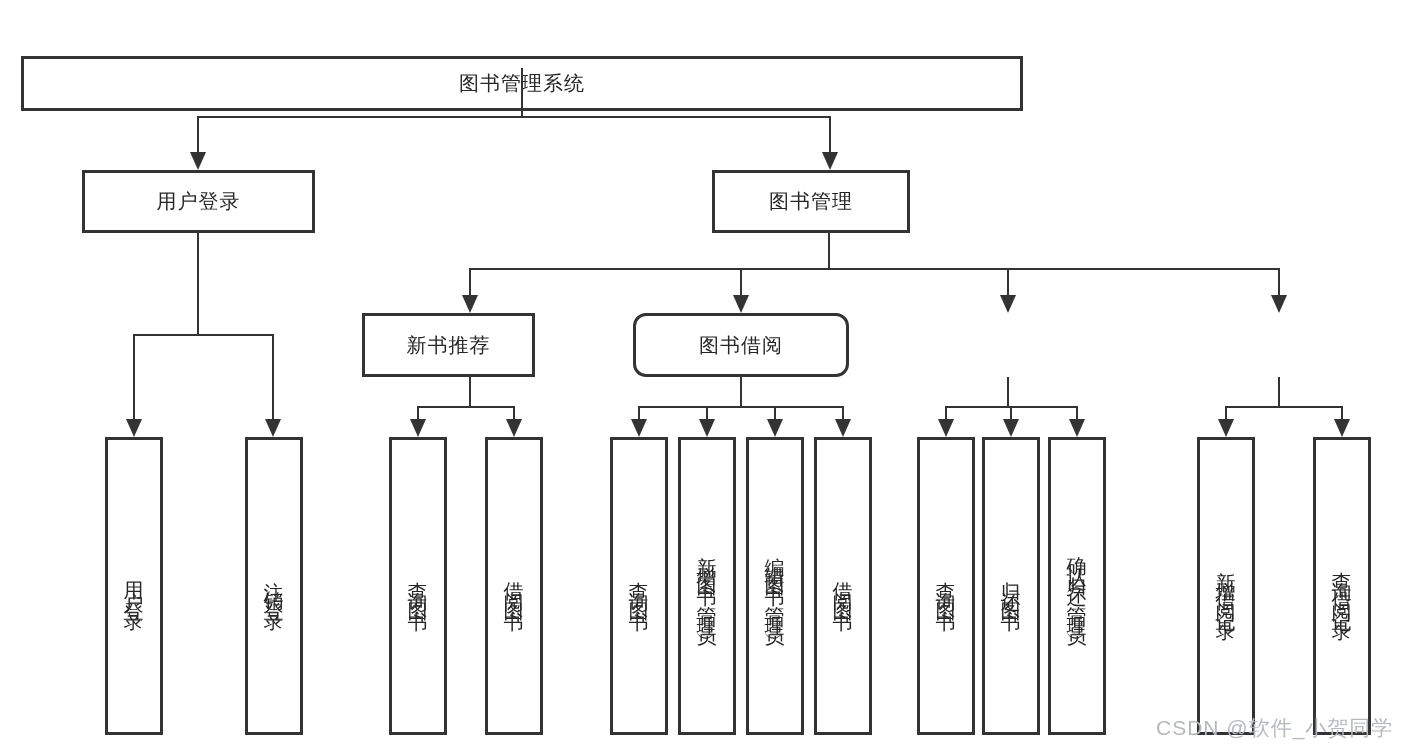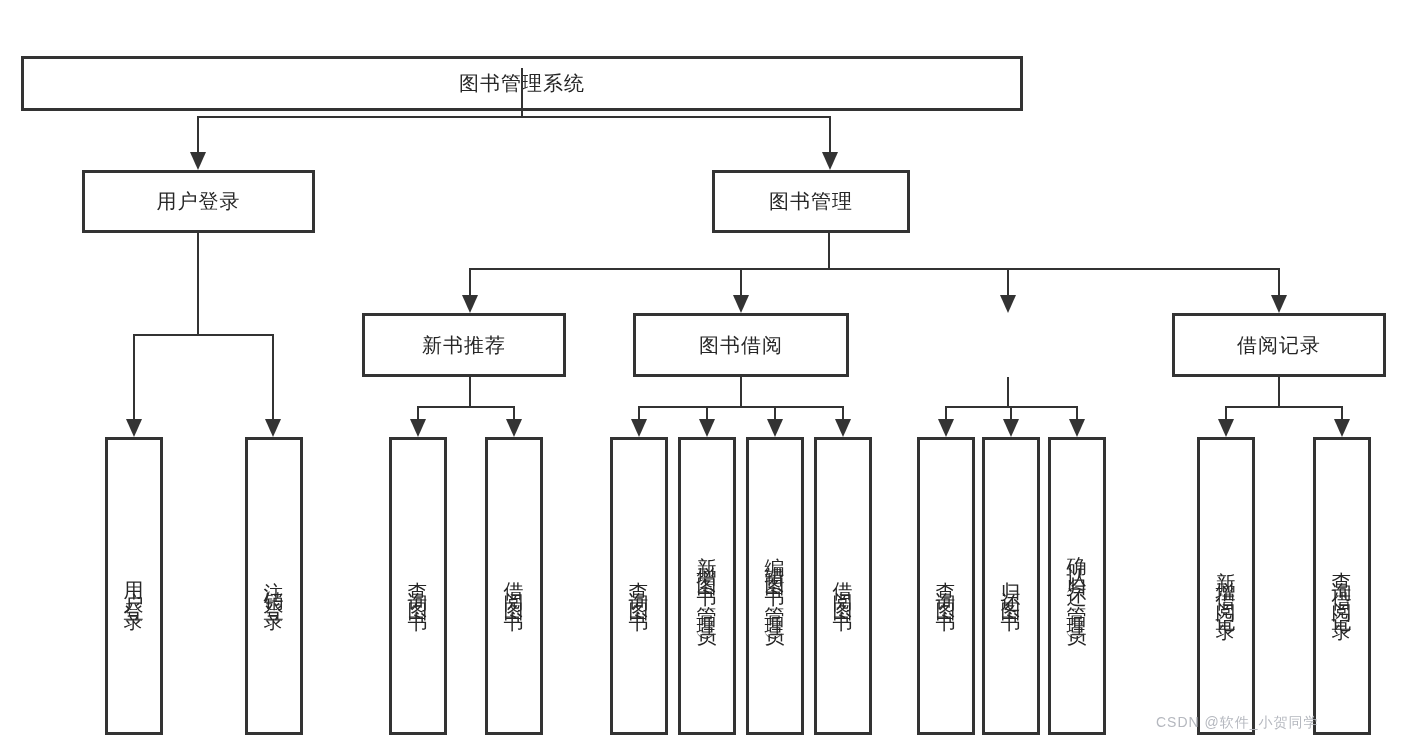--- a/index.html
+++ b/index.html
@@ -22,52 +22,49 @@
     font-size:20px;line-height:1;letter-spacing:10px;color:#262626;white-space:nowrap;
   }
   .ln{position:absolute;background:#333;}
   .arr{
     position:absolute;width:0;height:0;
     border-left:8px solid transparent;border-right:8px solid transparent;
     border-top:18px solid #333;
   }
   .watermark{
     position:absolute;left:1156px;top:714px;
-    font-size:14px;color:#b5b8bf;letter-spacing:1px;white-space:nowrap;
+    font-size:21px;color:#b5b8bf;letter-spacing:1px;white-space:nowrap;
   }
 </style>
 </head>
 <body>
 
 <div id="stage">
 
   <div class="hbox" style="left:21px;top:13px;width:1002px;height:55px;margin-top:43px;">
     <span>图书管理系统</span>
   </div>
 
   <div class="hbox" style="left:82px;top:170px;width:233px;height:63px;">
     <span>用户登录</span>
   </div>
 
   <div class="hbox" style="left:712px;top:170px;width:198px;height:63px;">
     <span>图书管理</span>
   </div>
 
-  <div class="hbox" style="left:362px;top:313px;width:204px;height:64px;">
+  <div class="hbox" style="left:362px;top:313px;width:173px;height:64px;">
     <span>新书推荐</span>
   </div>
 
-  <div class="hbox" style="left:633px;top:313px;width:216px;height:64px;">
+  <div class="hbox" style="left:633px;top:313px;width:216px;height:64px;border-radius:13px;">
     <span>图书借阅</span>
   </div>
 
 
-  <div class="hbox" style="left:1172px;top:313px;width:214px;height:64px;">
-    <span>借阅记录</span>
-  </div>
 
   <div class="vbox" style="left:105px;">
     <span class="vtext">用户登录</span>
   </div>
   <div class="vbox" style="left:245px;">
     <span class="vtext">注销登录</span>
   </div>
 
   <div class="vbox" style="left:389px;">
     <span class="vtext">查询图书</span>

